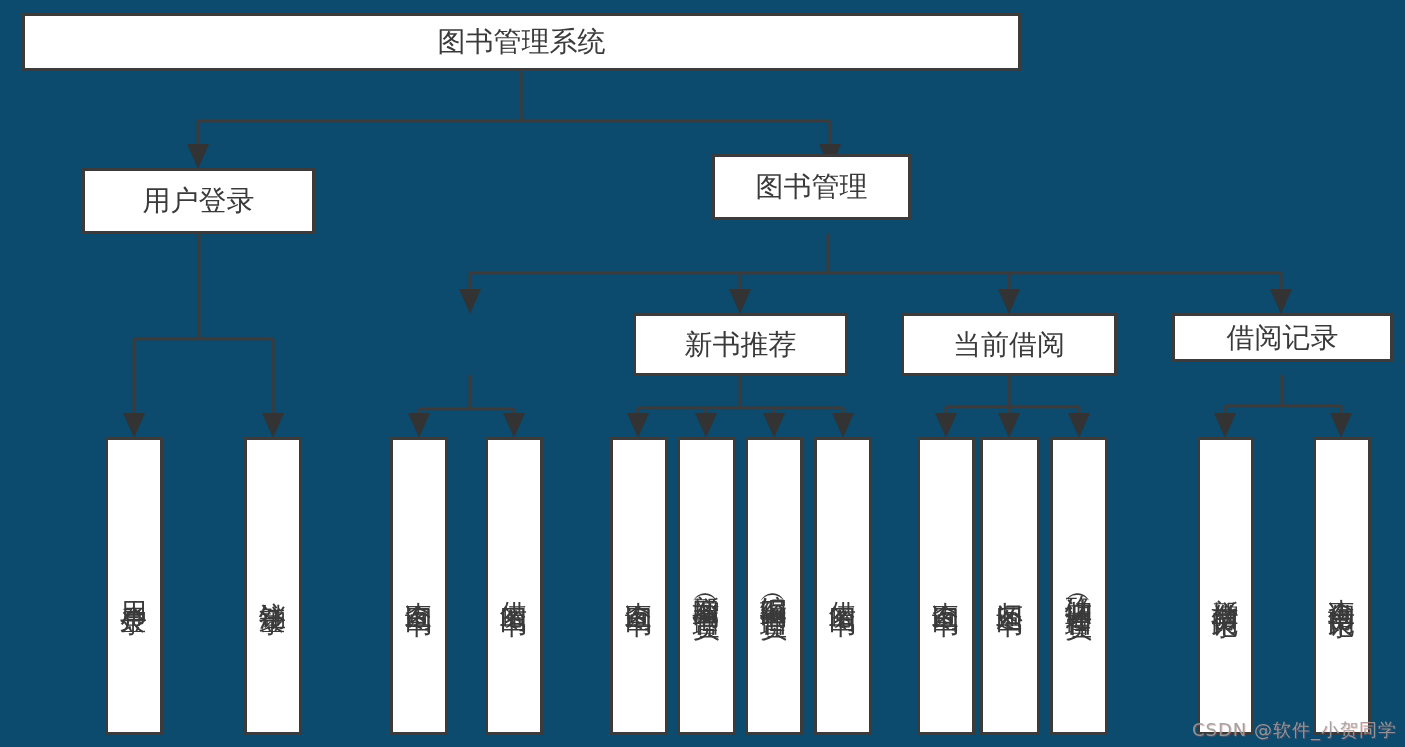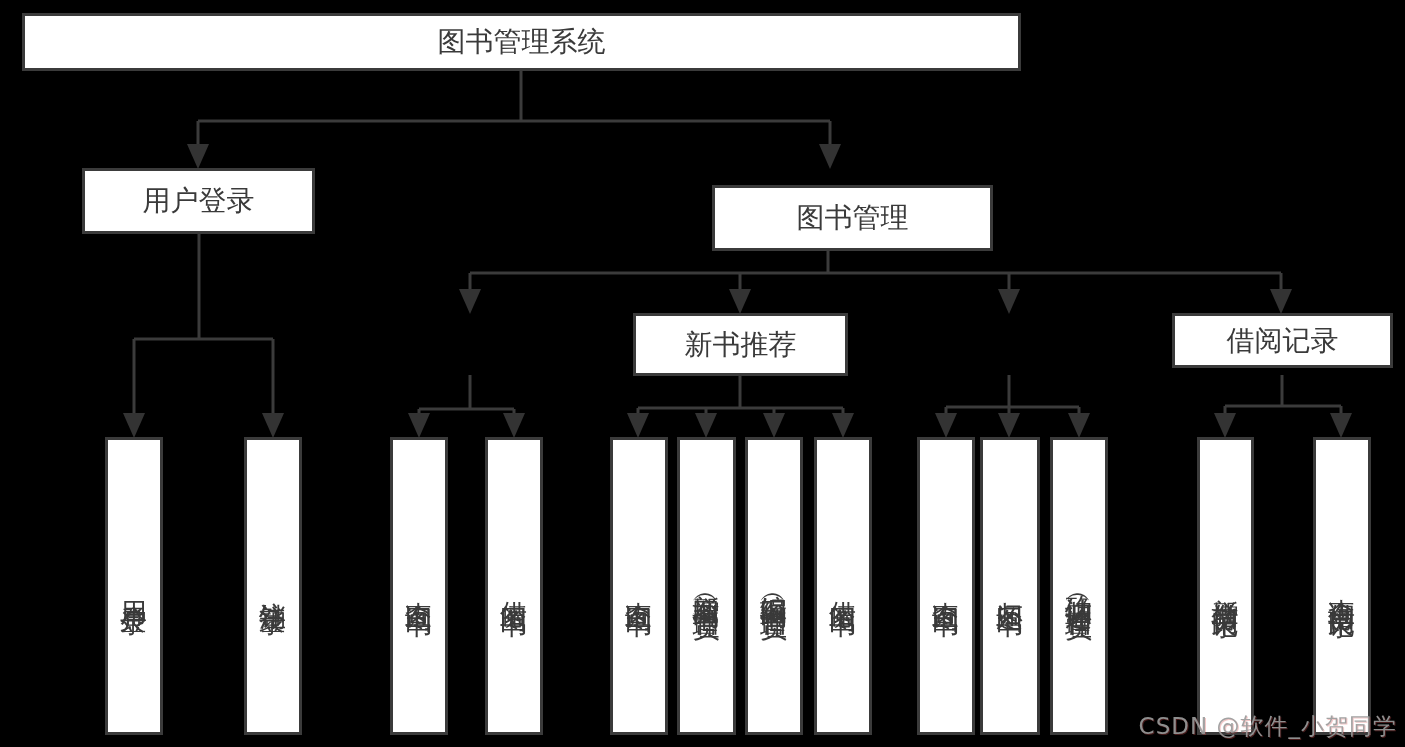--- a/index.html
+++ b/index.html
@@ -1,35 +1,35 @@
 <!DOCTYPE html>
 <html><head>
 <meta charset="utf-8">
 <style>
   html,body{margin:0;padding:0;background:#ffffff;}
   .canvas{
-    position:relative;width:1405px;height:747px;background:#000000;overflow:hidden;
+    position:relative;width:1405px;height:747px;background:#0c4a6e;overflow:hidden;
     font-family:"DejaVu Sans","Liberation Sans",sans-serif;
   }
   .connectors{position:absolute;left:0;top:0;z-index:1;}
   .connectors path{stroke:#3b3b3b;stroke-width:3;fill:none;}
   .connectors polygon{fill:#333333;stroke:none;}
   .node{
     position:absolute;box-sizing:border-box;z-index:2;
     background:#ffffff;border:3px solid #3b3b3b;
     display:flex;align-items:center;justify-content:center;
     color:#3a3a3a;font-size:28px;line-height:1;white-space:nowrap;
   }
   .node.vert span{
     writing-mode:vertical-lr;text-orientation:mixed;
     font-size:27px;letter-spacing:3px;line-height:1;
   }
   .watermark{
     position:absolute;right:8px;bottom:5px;z-index:3;
-    font-size:23px;color:#9b9b9b;opacity:.92;letter-spacing:1px;
+    font-size:18px;color:#9b9b9b;opacity:.92;letter-spacing:1px;
     text-shadow:1px 1px 0 rgba(214,80,80,.35);
     white-space:nowrap;
   }
 </style>
 </head>
 <body>
 
 <div class="canvas">
 
   <svg class="connectors" width="1405" height="747" viewBox="0 0 1405 747" aria-hidden="true">
@@ -82,28 +82,31 @@
     </g>
   </svg>
 
   <div class="node" style="left:22px;top:13px;width:999px;height:58px">
     <span>图书管理系统</span>
   </div>
 
   <div class="node" style="left:82px;top:168px;width:233px;height:66px">
     <span>用户登录</span>
   </div>
-  <div class="node" style="left:712px;top:185px;width:281px;height:66px">
+  <div class="node" style="left:712px;top:154px;width:199px;height:66px">
     <span>图书管理</span>
   </div>
 
   <div class="node" style="left:633px;top:313px;width:215px;height:63px">
     <span>新书推荐</span>
   </div>
-  <div class="node" style="left:1172px;top:313px;width:221px;height:55px">
+  <div class="node" style="left:901px;top:313px;width:216px;height:63px">
+    <span>当前借阅</span>
+  </div>
+  <div class="node" style="left:1172px;top:313px;width:221px;height:49px">
     <span>借阅记录</span>
   </div>
 
   <div class="node vert" style="left:105px;top:437px;width:58px;height:298px">
     <span>用户登录</span>
   </div>
   <div class="node vert" style="left:244px;top:437px;width:58px;height:298px">
     <span>注销登录</span>
   </div>
 

